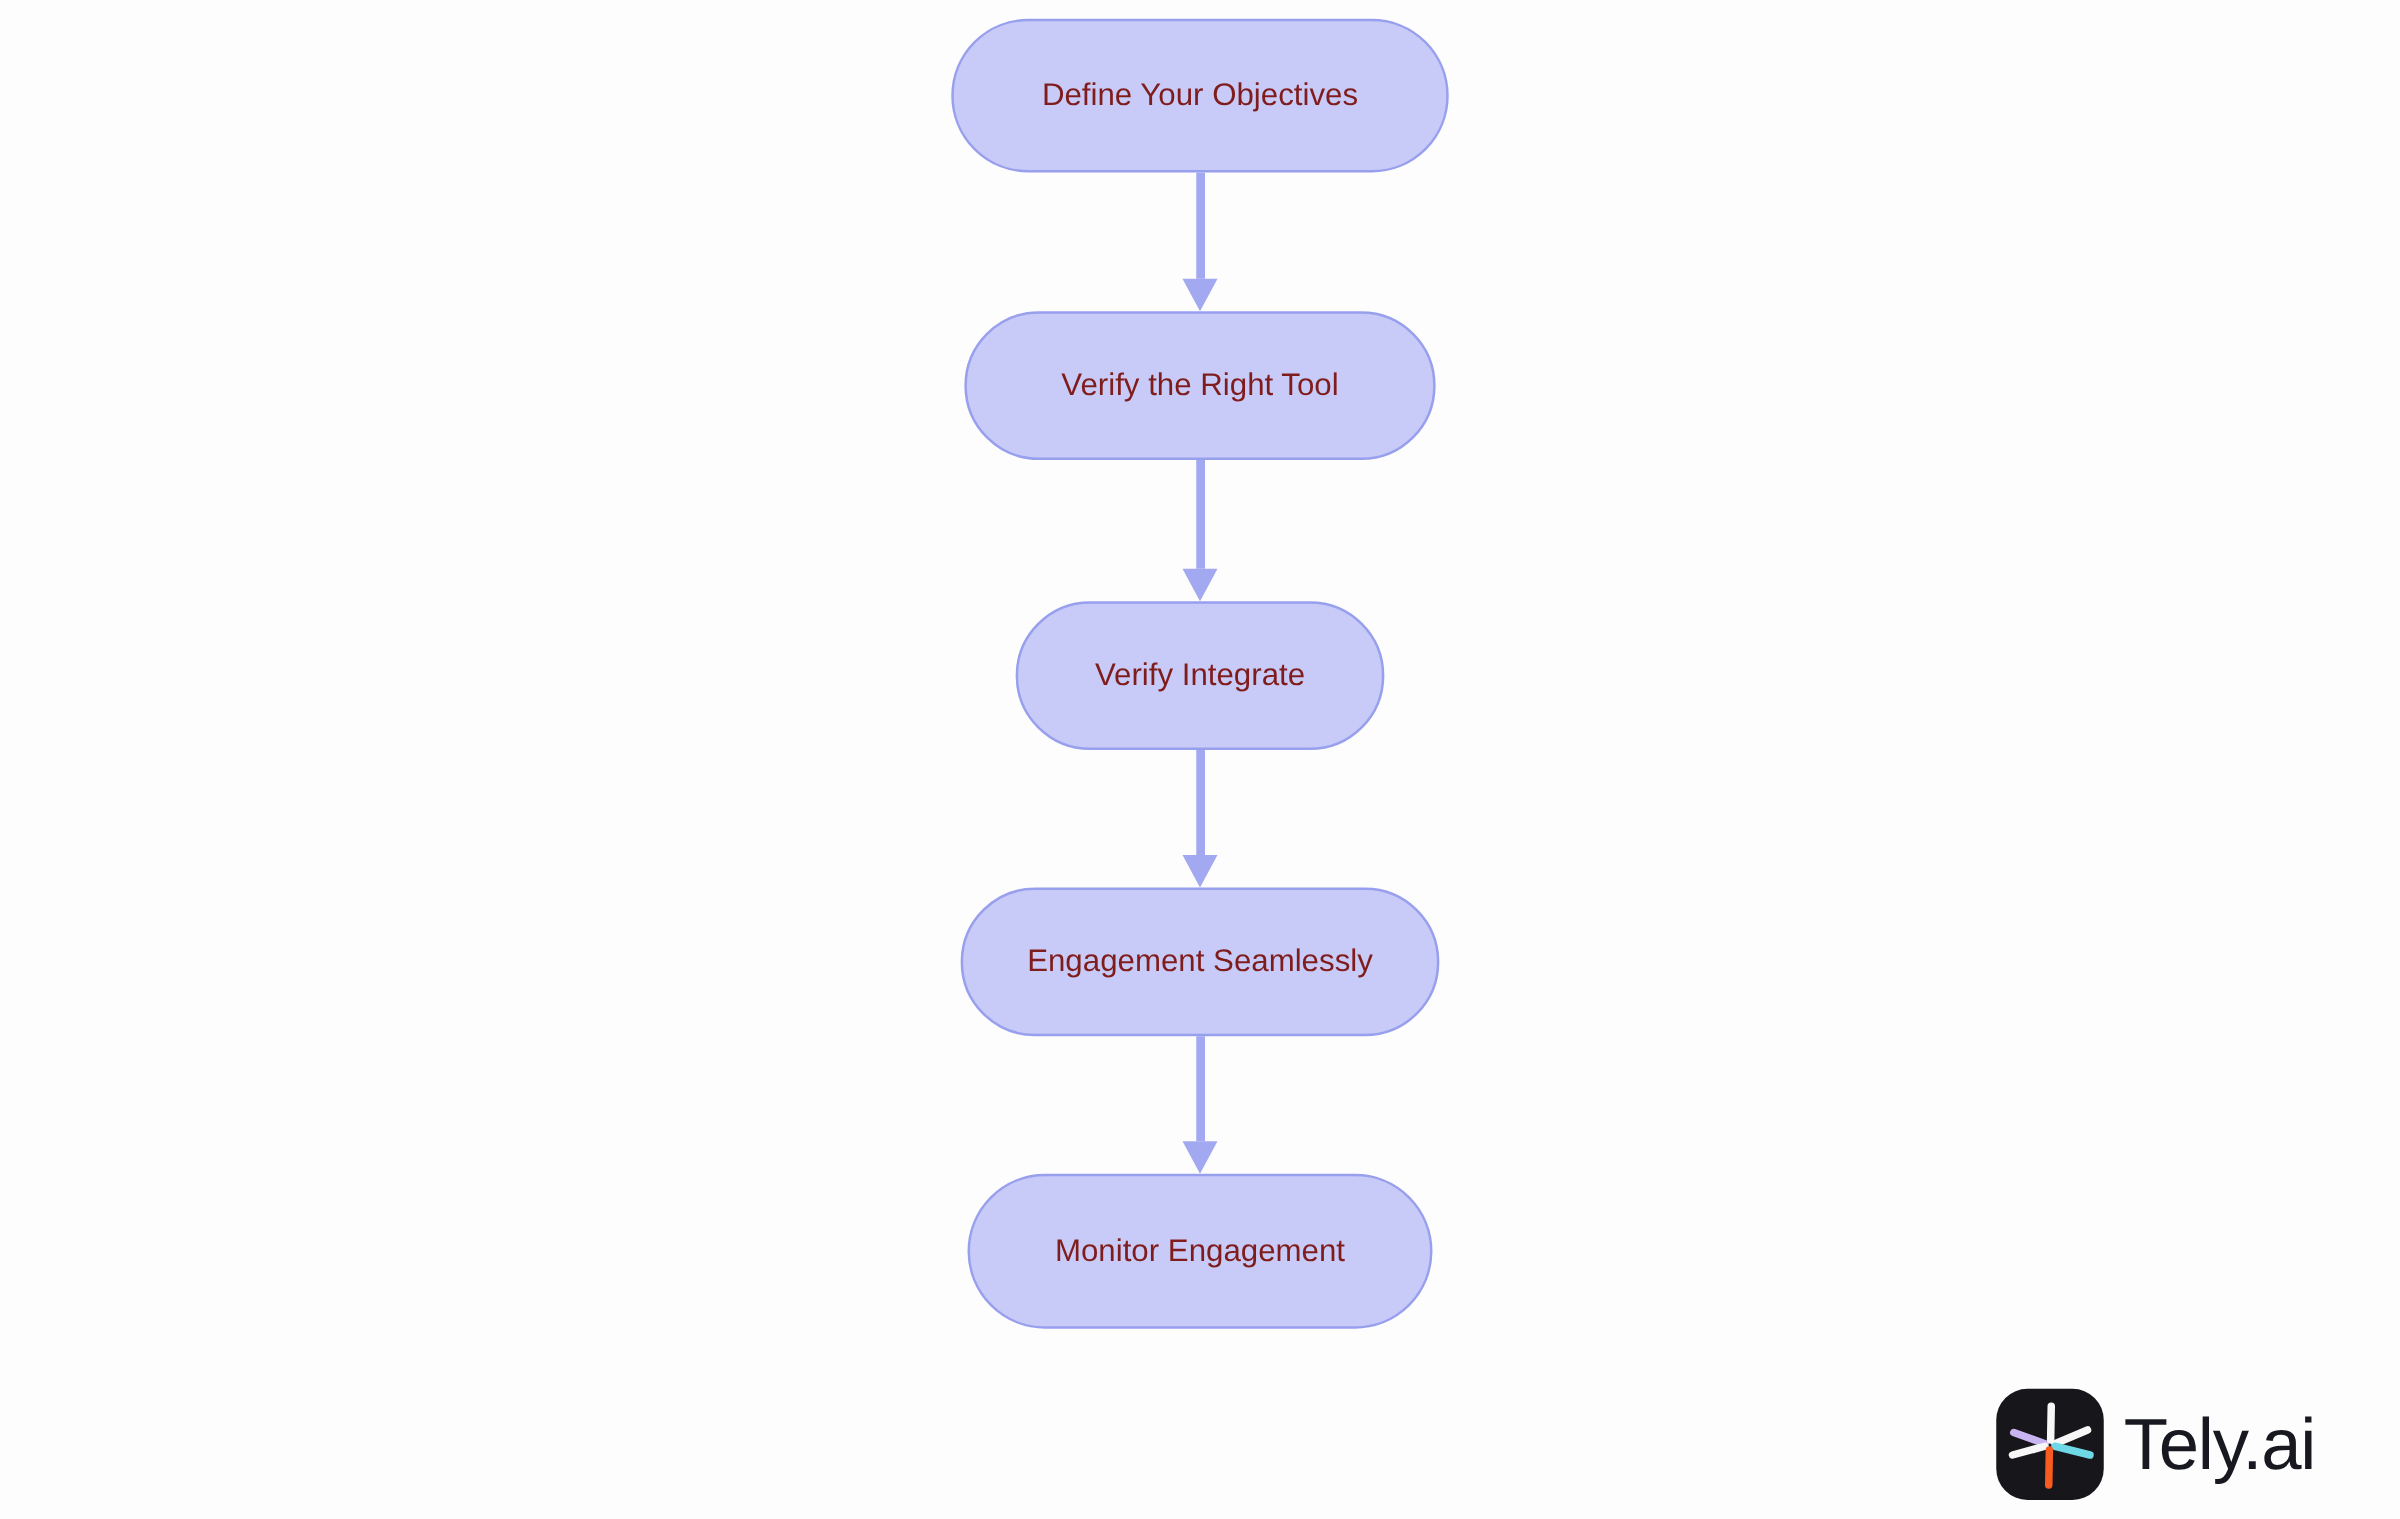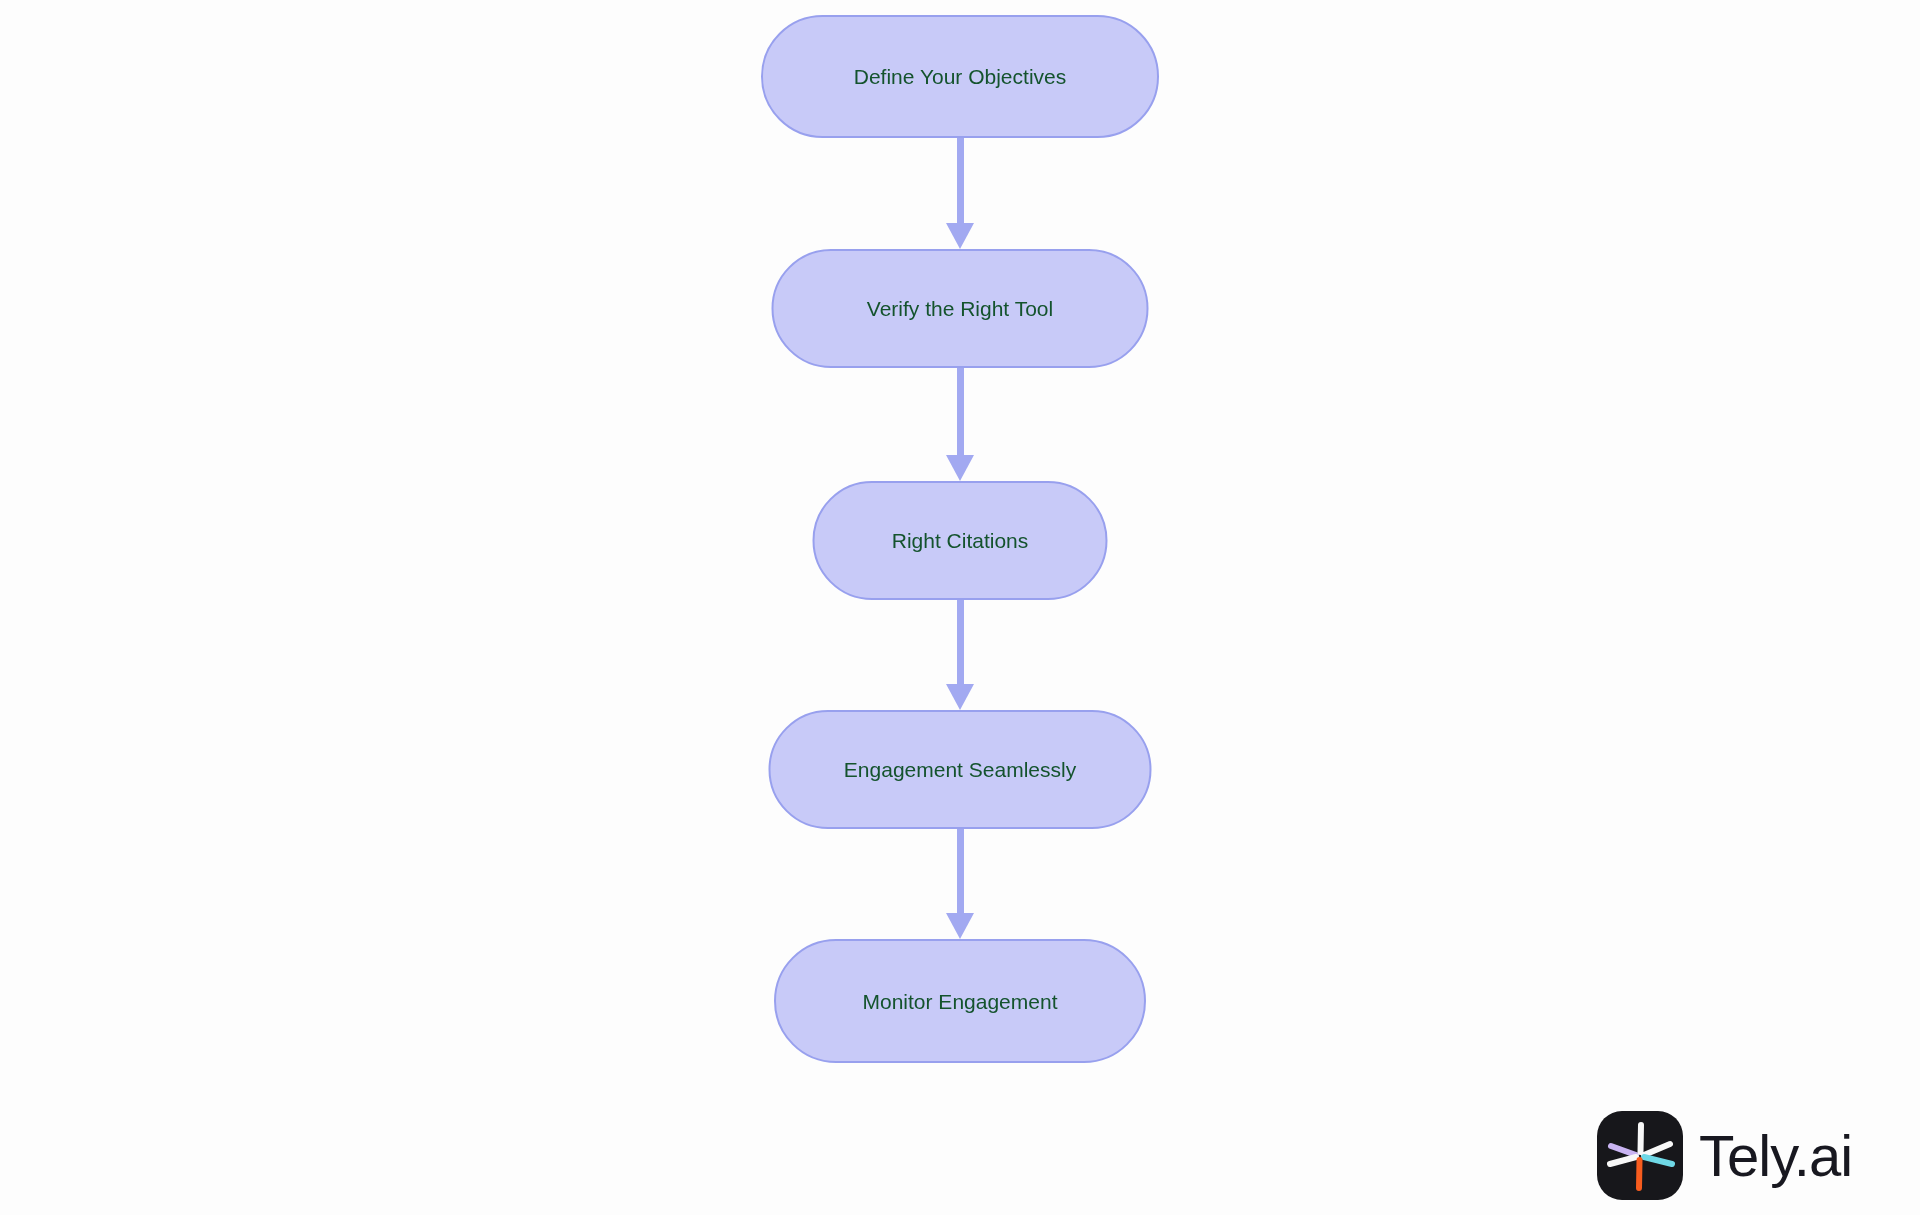--- a/index.html
+++ b/index.html
@@ -21,22 +21,22 @@
     transform: translateX(-50%);
     background: #c8caf8;
     border: 2px solid #98a0ee;
     border-radius: 62px;
     box-sizing: border-box;
     display: flex;
     align-items: center;
     justify-content: center;
   }
   .node-label {
-    color: #14532d;
-    font-size: 21px;
+    color: #7f1d1d;
+    font-size: 25px;
     line-height: 1;
     white-space: nowrap;
   }
   .arrow {
     position: absolute;
     left: 50%;
     transform: translateX(-50%);
     width: 28px;
     display: flex;
     flex-direction: column;
@@ -101,21 +101,21 @@
   <div class="node" style="top:249px; width:377px; height:119px;">
     <span class="node-label">Verify the Right Tool</span>
   </div>
 
   <div class="arrow" style="top:368px; height:113px;">
     <div class="arrow-shaft"></div>
     <div class="arrow-head"></div>
   </div>
 
   <div class="node" style="top:481px; width:295px; height:119px;">
-    <span class="node-label">Right Citations</span>
+    <span class="node-label">Verify Integrate</span>
   </div>
 
   <div class="arrow" style="top:600px; height:110px;">
     <div class="arrow-shaft"></div>
     <div class="arrow-head"></div>
   </div>
 
   <div class="node" style="top:710px; width:383px; height:119px;">
     <span class="node-label">Engagement Seamlessly</span>
   </div>

